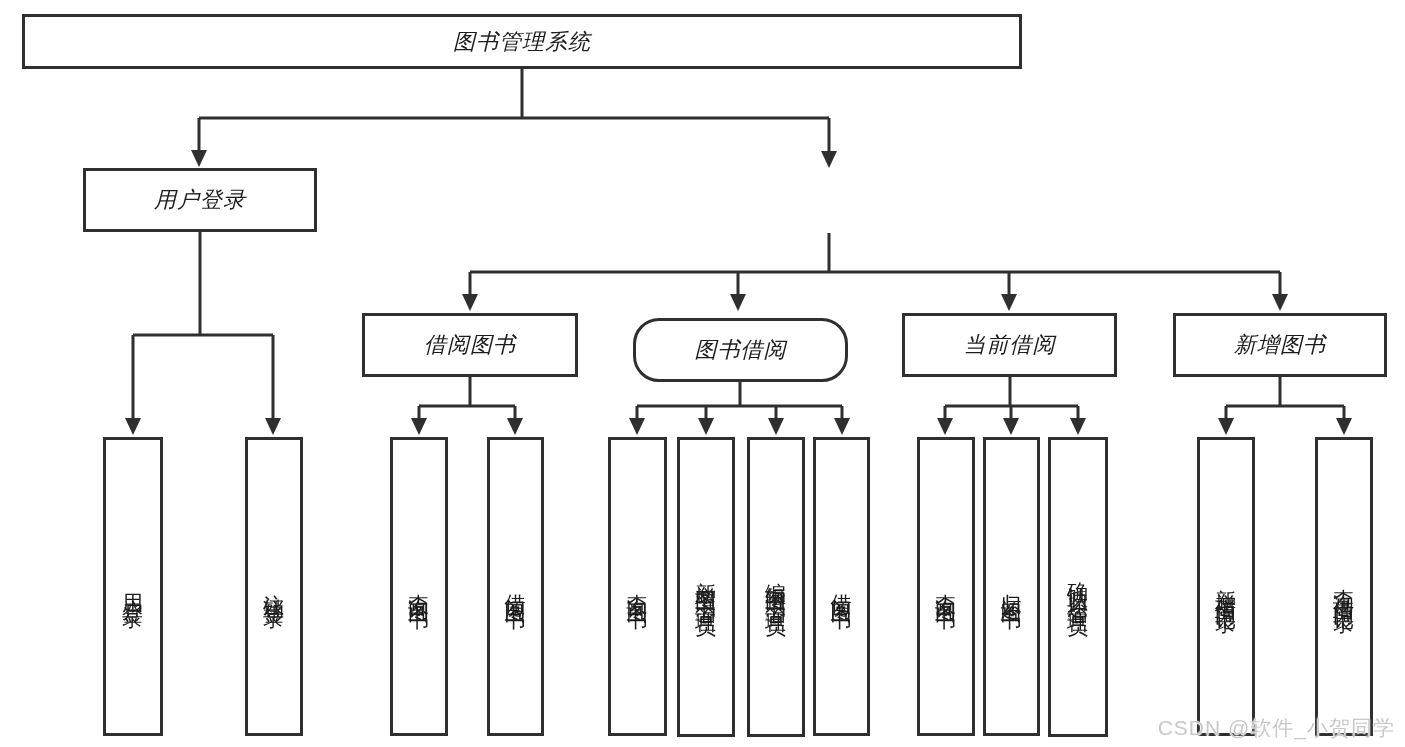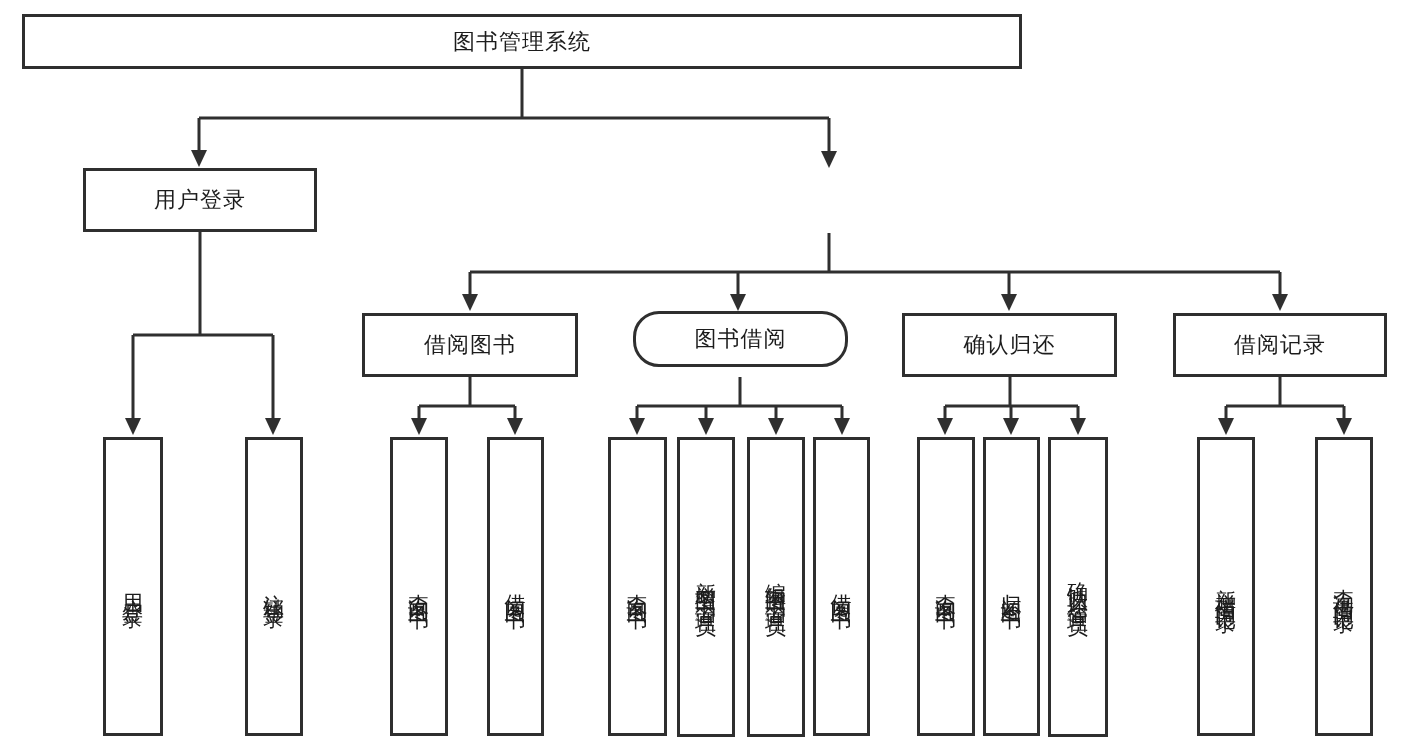--- a/index.html
+++ b/index.html
@@ -25,21 +25,21 @@
   .box {
     position: absolute;
     border: 3px solid var(--line);
     background: var(--box-background);
     color: var(--text);
     display: flex;
     align-items: center;
     justify-content: center;
     text-align: center;
   }
-  .hbox { font-size: 22px; letter-spacing: 1px; }
+  .hbox { font-size: 22px; letter-spacing: 1px; font-style: italic; }
   .vbox span {
     writing-mode: vertical-rl;
     text-orientation: mixed;
     font-size: 21px;
     letter-spacing: 5px;
     line-height: 1;
     white-space: nowrap;
   }
   .watermark {
     position: absolute;
@@ -101,28 +101,28 @@
     <span>图书管理系统</span>
   </div>
 
   <div class="box hbox" style="left:83px; top:168px; width:234px; height:64px;">
     <span>用户登录</span>
   </div>
 
   <div class="box hbox" style="left:362px; top:313px; width:216px; height:64px;">
     <span>借阅图书</span>
   </div>
-  <div class="box hbox" style="left:633px; top:311px; width:215px; height:56px;border-radius:26px;">
+  <div class="box hbox" style="left:633px; top:318px; width:215px; height:64px;border-radius:26px;">
     <span>图书借阅</span>
   </div>
   <div class="box hbox" style="left:902px; top:313px; width:215px; height:64px;">
-    <span>确认归还</span>
+    <span>当前借阅</span>
   </div>
   <div class="box hbox" style="left:1173px; top:313px; width:214px; height:64px;">
-    <span>借阅记录</span>
+    <span>新增图书</span>
   </div>
 
   <div class="box vbox" style="left:103px; top:437px; width:60px; height:299px;">
     <span>用户登录</span>
   </div>
   <div class="box vbox" style="left:245px; top:437px; width:58px; height:299px;">
     <span>注销登录</span>
   </div>
   <div class="box vbox" style="left:390px; top:437px; width:58px; height:299px;">
     <span>查询图书</span>
@@ -151,14 +151,15 @@
   <div class="box vbox" style="left:1048px; top:437px; width:60px; height:300px;">
     <span>确认归还（管理员）</span>
   </div>
   <div class="box vbox" style="left:1197px; top:437px; width:58px; height:299px;">
     <span>新增借阅记录</span>
   </div>
   <div class="box vbox" style="left:1315px; top:437px; width:58px; height:299px;">
     <span>查询借阅记录</span>
   </div>
 
+  <div class="watermark">CSDN @软件_小贺同学</div>
 
 </div>
 
 </body></html>

